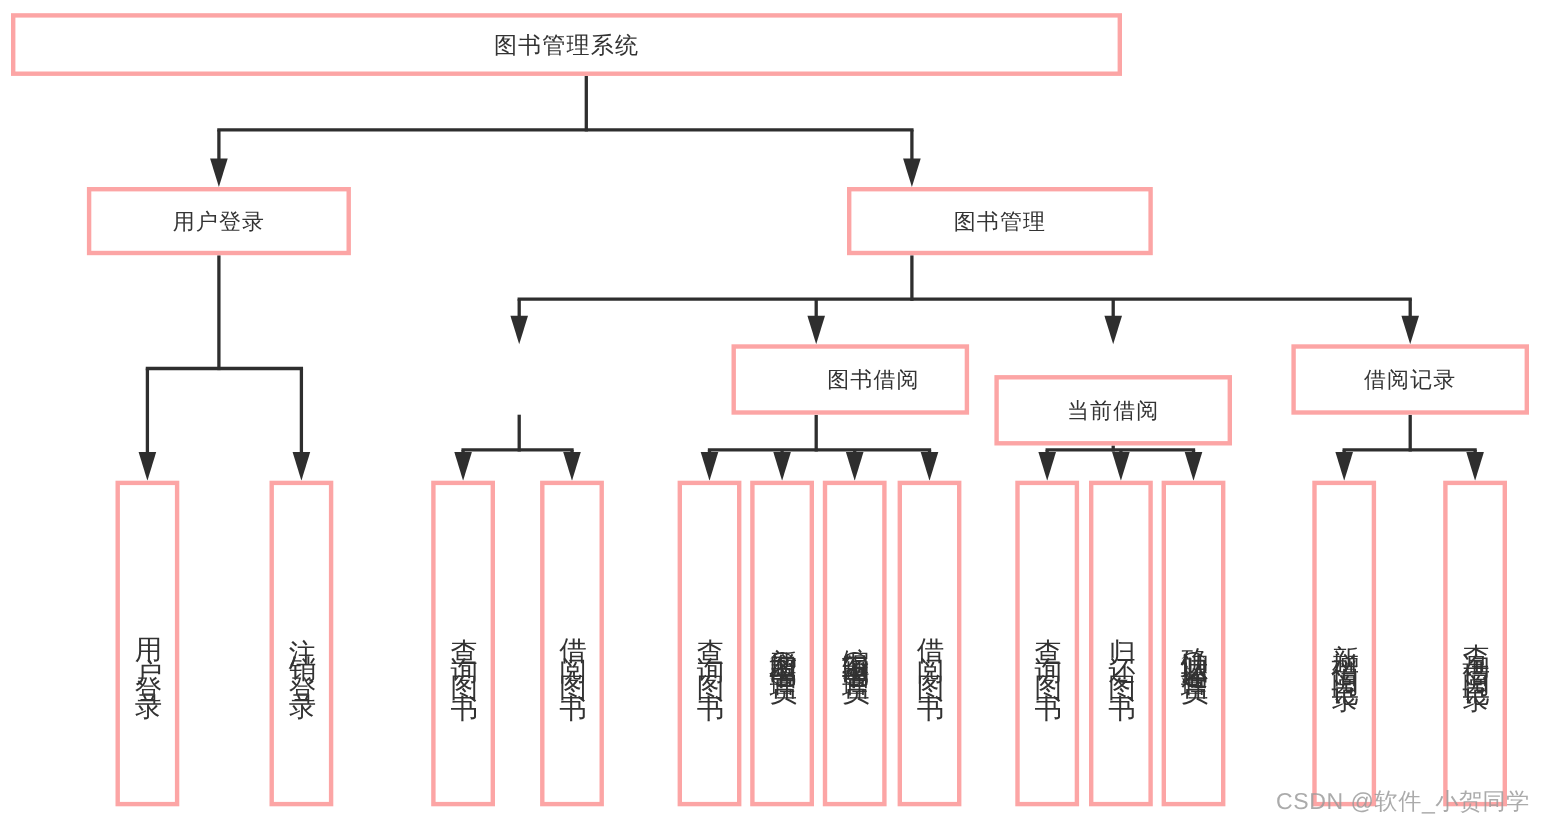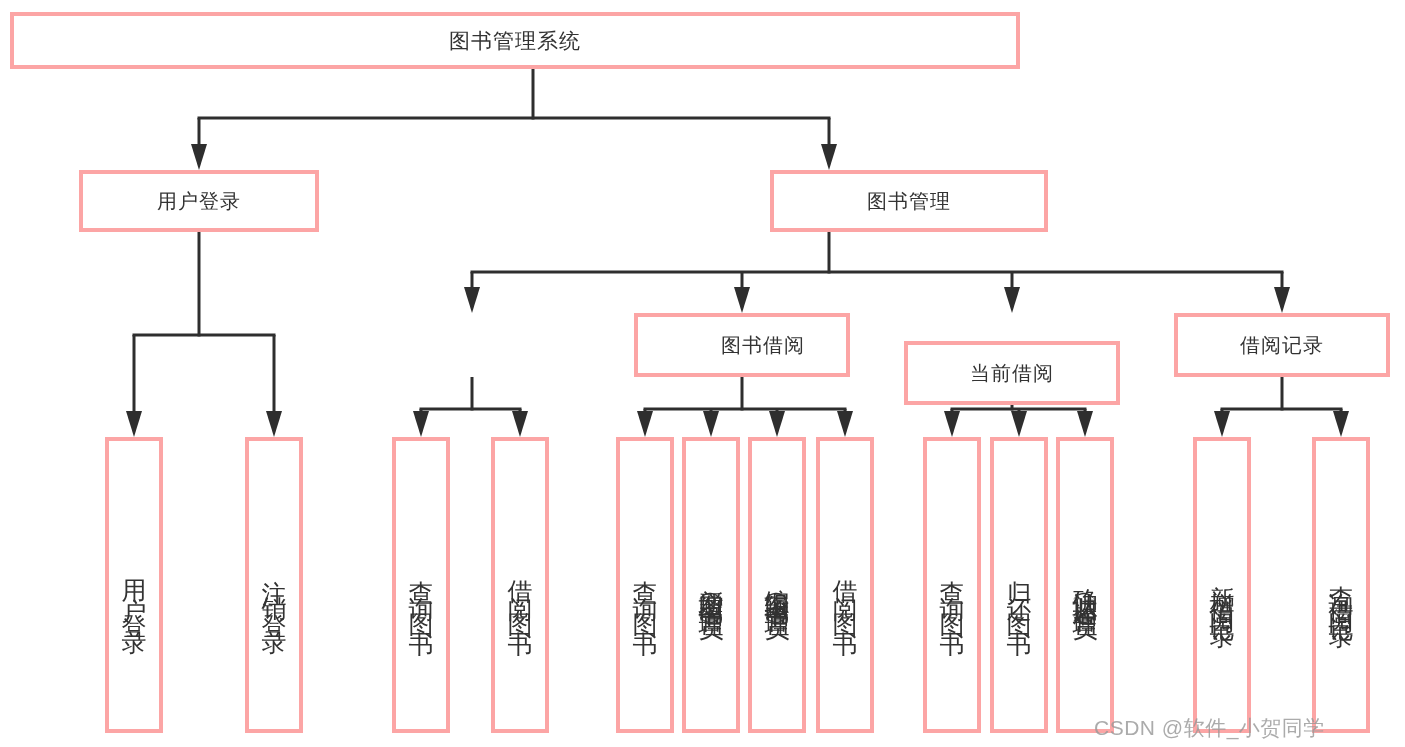--- a/index.html
+++ b/index.html
@@ -38,21 +38,21 @@
     font-size: 20px;
     letter-spacing: 1px;
     white-space: nowrap;
   }
   .root-box .hlabel { font-size: 21px; }
   .root-box  { left: 10px;  top: 12px;  width: 1010px; height: 57px; }
   .l2-a      { left: 79px;  top: 170px; width: 240px;  height: 62px; }
   .l2-b      { left: 724px; top: 170px; width: 278px;  height: 62px; margin-left: 46px; }
   .l3        { top: 313px; width: 216px; height: 64px; }
   .l3-0 { left: 364px; }
-  .l3-1 { left: 634px; padding-left: 42px; }
+  .l3-1 { left: 665px; padding-left: 42px; }
   .l3-2 { left: 904px; margin-top: 28px; }
   .l3-3 { left: 1174px; }
   .leaf {
     top: 437px;
     width: 58px;
     height: 296px;
   }
   .leaf .vlabel {
     writing-mode: vertical-rl;
     text-orientation: mixed;
@@ -66,21 +66,21 @@
   .ls9 .vlabel { letter-spacing: 4px;  padding-top: 4px; }
   .lf-a0 { left: 105px; }  .lf-a1 { left: 245px; }
   .lf-b0 { left: 392px; }  .lf-b1 { left: 491px; }
   .lf-c0 { left: 616px; }  .lf-c1 { left: 682px; }
   .lf-c2 { left: 748px; }  .lf-c3 { left: 816px; }
   .lf-d0 { left: 923px; }  .lf-d1 { left: 990px; }
   .lf-d2 { left: 1056px; }
   .lf-e0 { left: 1193px; } .lf-e1 { left: 1312px; }
   .watermark {
     position: absolute;
-    left: 1094px;
+    left: 1160px;
     top: 714px;
     font-size: 21px;
     color: rgba(152, 152, 152, 0.82);
     white-space: nowrap;
     z-index: 5;
     letter-spacing: 0.5px;
   }
 </style>
 </head>
 <body>

